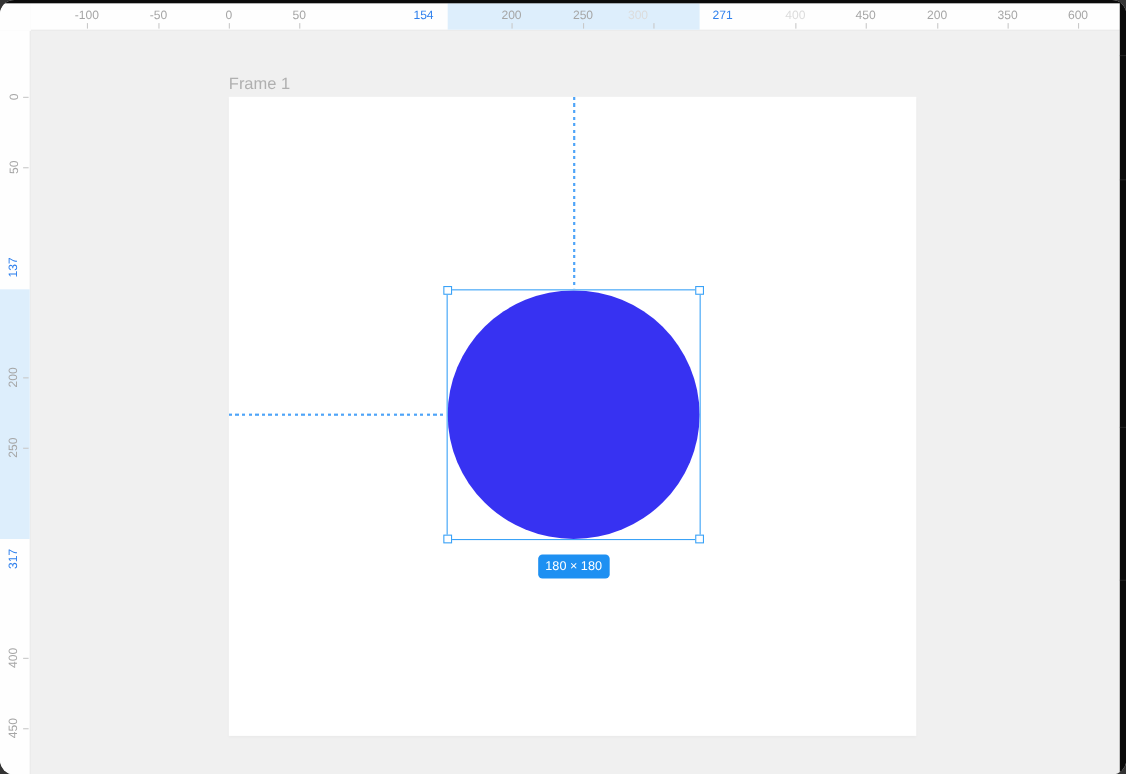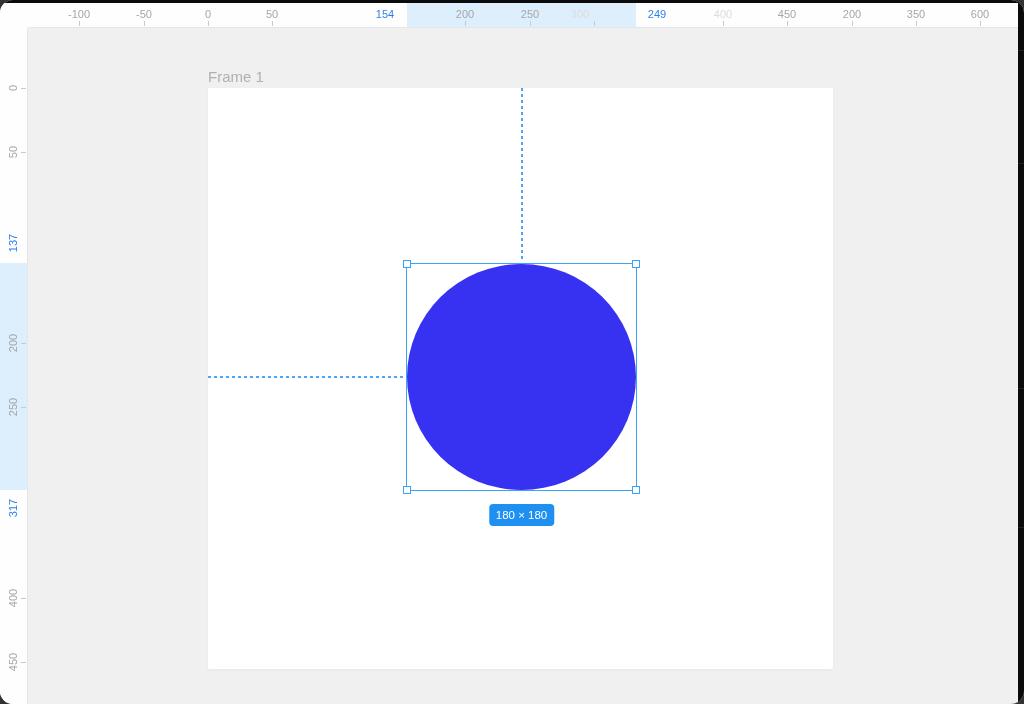--- a/index.html
+++ b/index.html
@@ -66,21 +66,21 @@
       <span class="hlabel normal" style="left: 180px;">0</span>
       <i class="htick" style="left: 244px;"></i>
       <span class="hlabel normal" style="left: 244px;">50</span>
       <span class="hlabel selected" style="left: 357px;">154</span>
       <i class="htick" style="left: 437px;"></i>
       <span class="hlabel normal" style="left: 437px;">200</span>
       <i class="htick" style="left: 502px;"></i>
       <span class="hlabel normal" style="left: 502px;">250</span>
       <i class="htick" style="left: 566px;"></i>
       <span class="hlabel faded" style="left: 552px;">300</span>
-      <span class="hlabel selected" style="left: 629px;">249</span>
+      <span class="hlabel selected" style="left: 629px;">271</span>
       <i class="htick" style="left: 695px;"></i>
       <span class="hlabel faded" style="left: 695px;">400</span>
       <i class="htick" style="left: 759px;"></i>
       <span class="hlabel normal" style="left: 759px;">450</span>
       <i class="htick" style="left: 824px;"></i>
       <span class="hlabel normal" style="left: 824px;">200</span>
       <i class="htick" style="left: 888px;"></i>
       <span class="hlabel normal" style="left: 888px;">350</span>
       <i class="htick" style="left: 952px;"></i>
       <span class="hlabel normal" style="left: 952px;">600</span>

